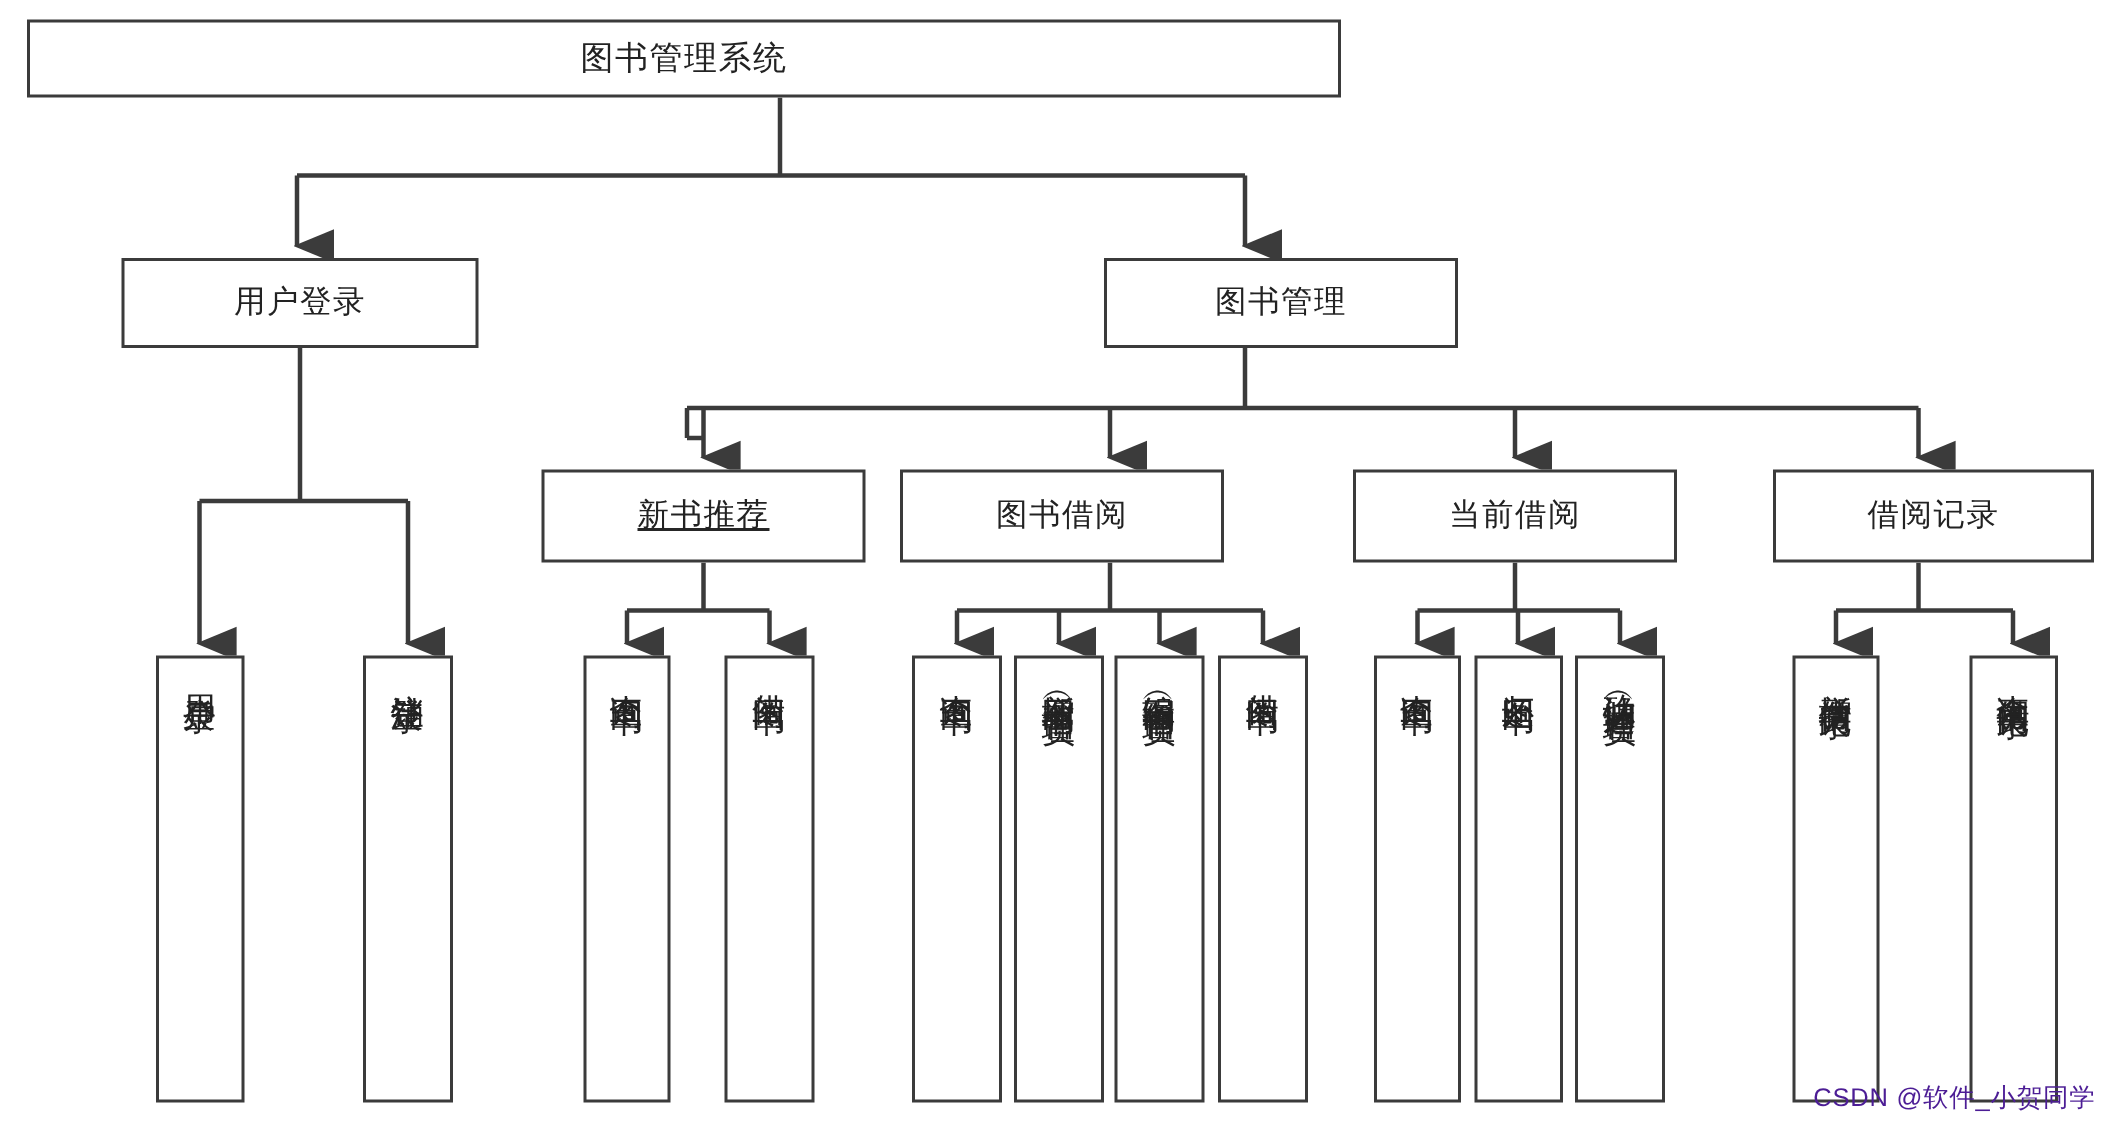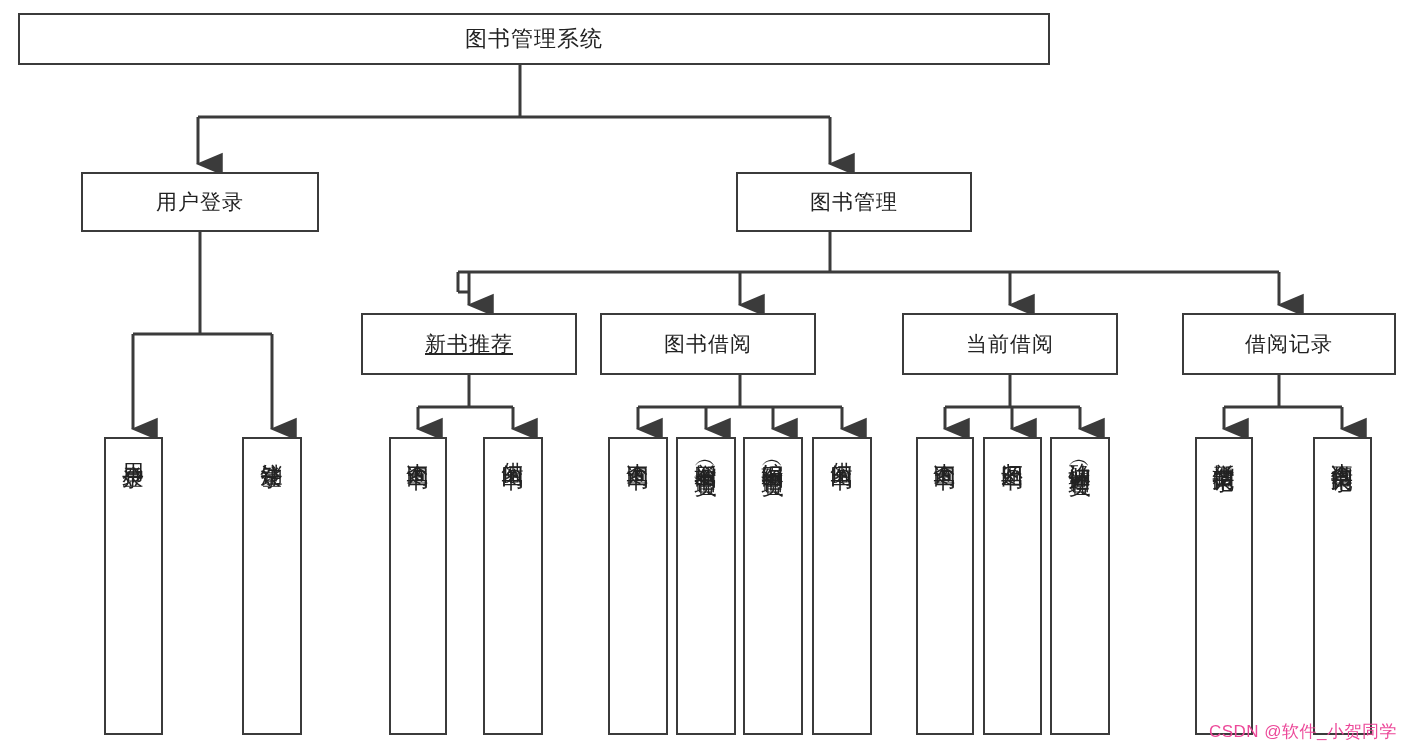--- a/index.html
+++ b/index.html
@@ -55,21 +55,21 @@
     left:0;top:0;
     width:1405px;height:747px;
     pointer-events:none;
   }
   
   #watermark{
     position:absolute;
     right:8px;
     bottom:4px;
     font-size:17px;
-    color:#ec4899;
+    color:#4c1d95;
     letter-spacing:.5px;
     white-space:nowrap;
   }
 </style>
 </head>
 <body>
 
 <div id="canvas">
 
   <svg id="wires" viewBox="0 0 1405 747" width="1405" height="747" aria-hidden="true">
@@ -117,21 +117,21 @@
       <path d="M1012 407 L1012 429" marker-end="url(#arw)"></path>
       <path d="M1080 407 L1080 429" marker-end="url(#arw)"></path>
 
       <path d="M1279 375 L1279 407"></path>
       <path d="M1224 407 L1342 407"></path>
       <path d="M1224 407 L1224 429" marker-end="url(#arw)"></path>
       <path d="M1342 407 L1342 429" marker-end="url(#arw)"></path>
     </g>
   </svg>
 
-  <div class="node root" style="left: 18px; top: 13px; width: 1032px; height: 52px;">
+  <div class="node root" style="left: 18px; top: 13px; width: 876px; height: 52px;">
     <span class="label">图书管理系统</span>
   </div>
 
   <div class="node lvl1" style="left: 81px; top: 172px; width: 238px; height: 60px;">
     <span class="label">用户登录</span>
   </div>
   <div class="node lvl1" style="left: 736px; top: 172px; width: 236px; height: 60px; text-align: right;">
     <span class="label">图书管理</span>
   </div>
 

